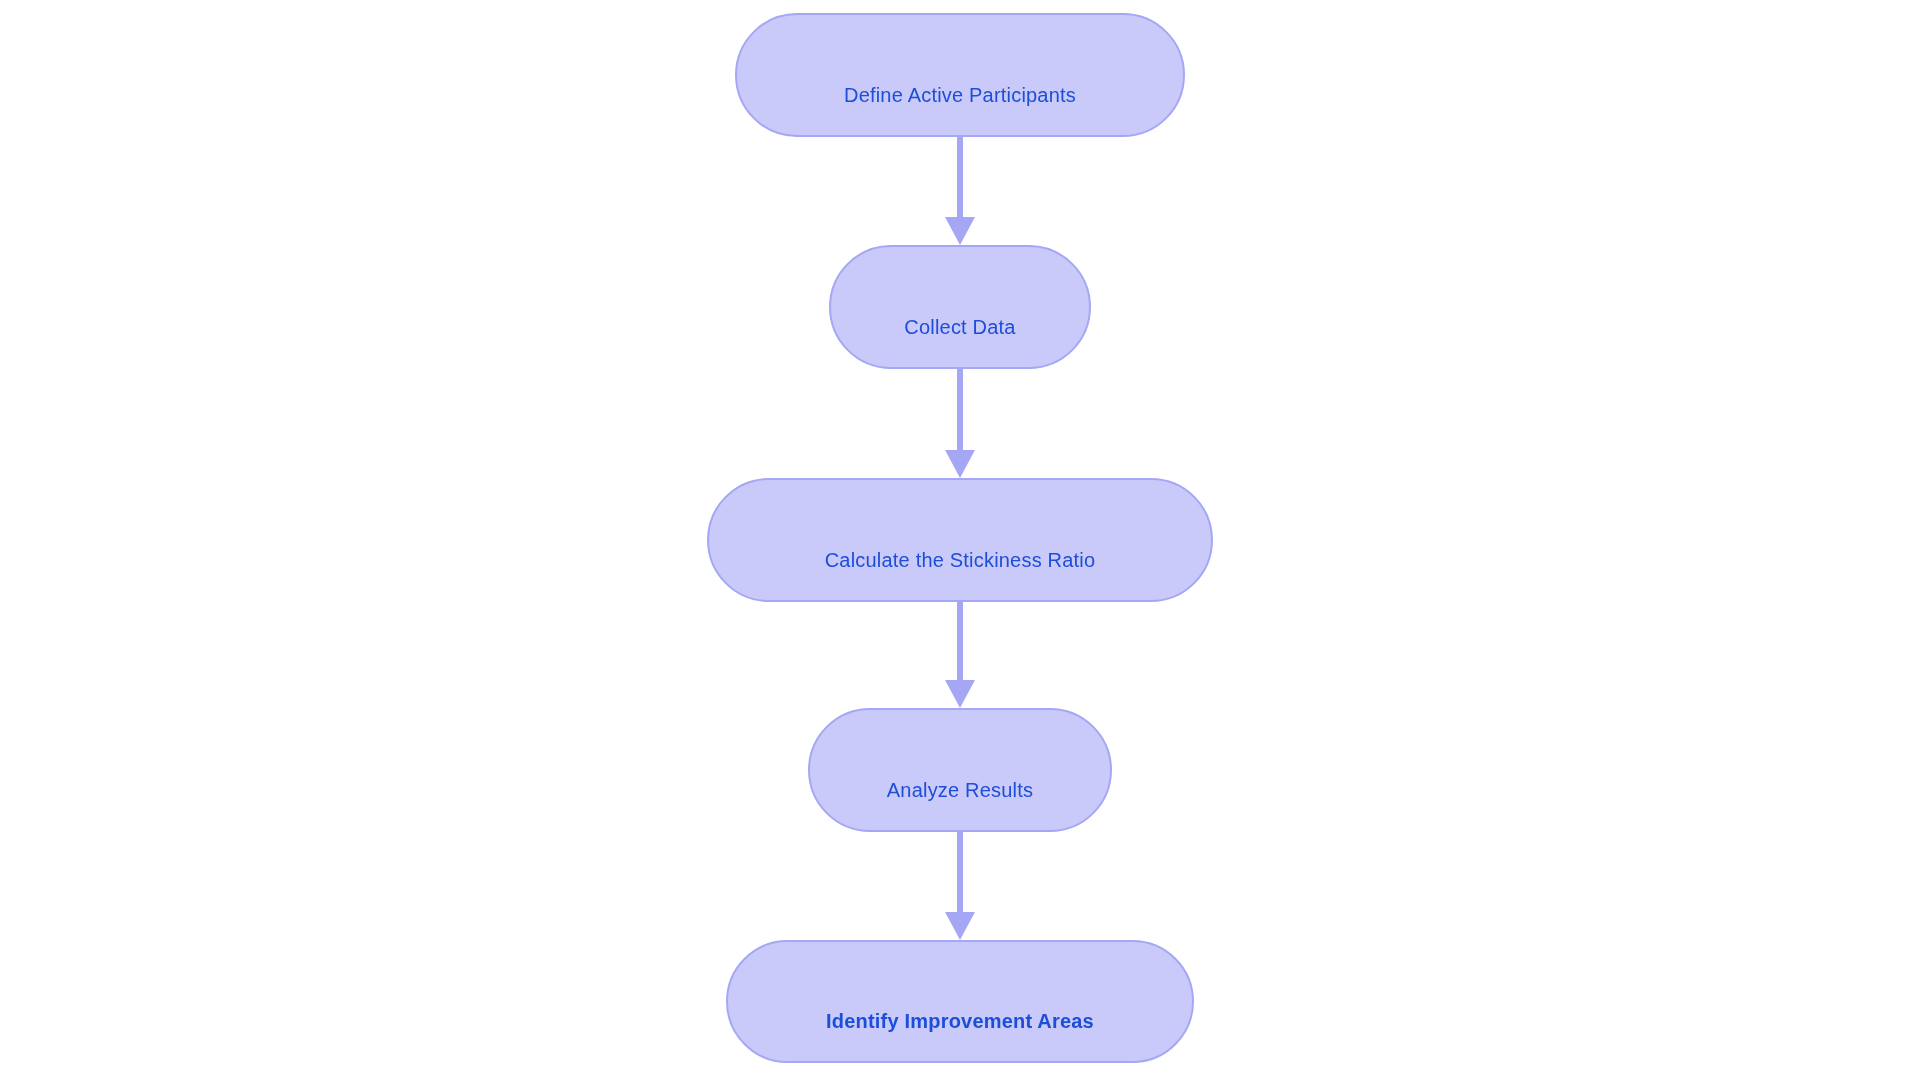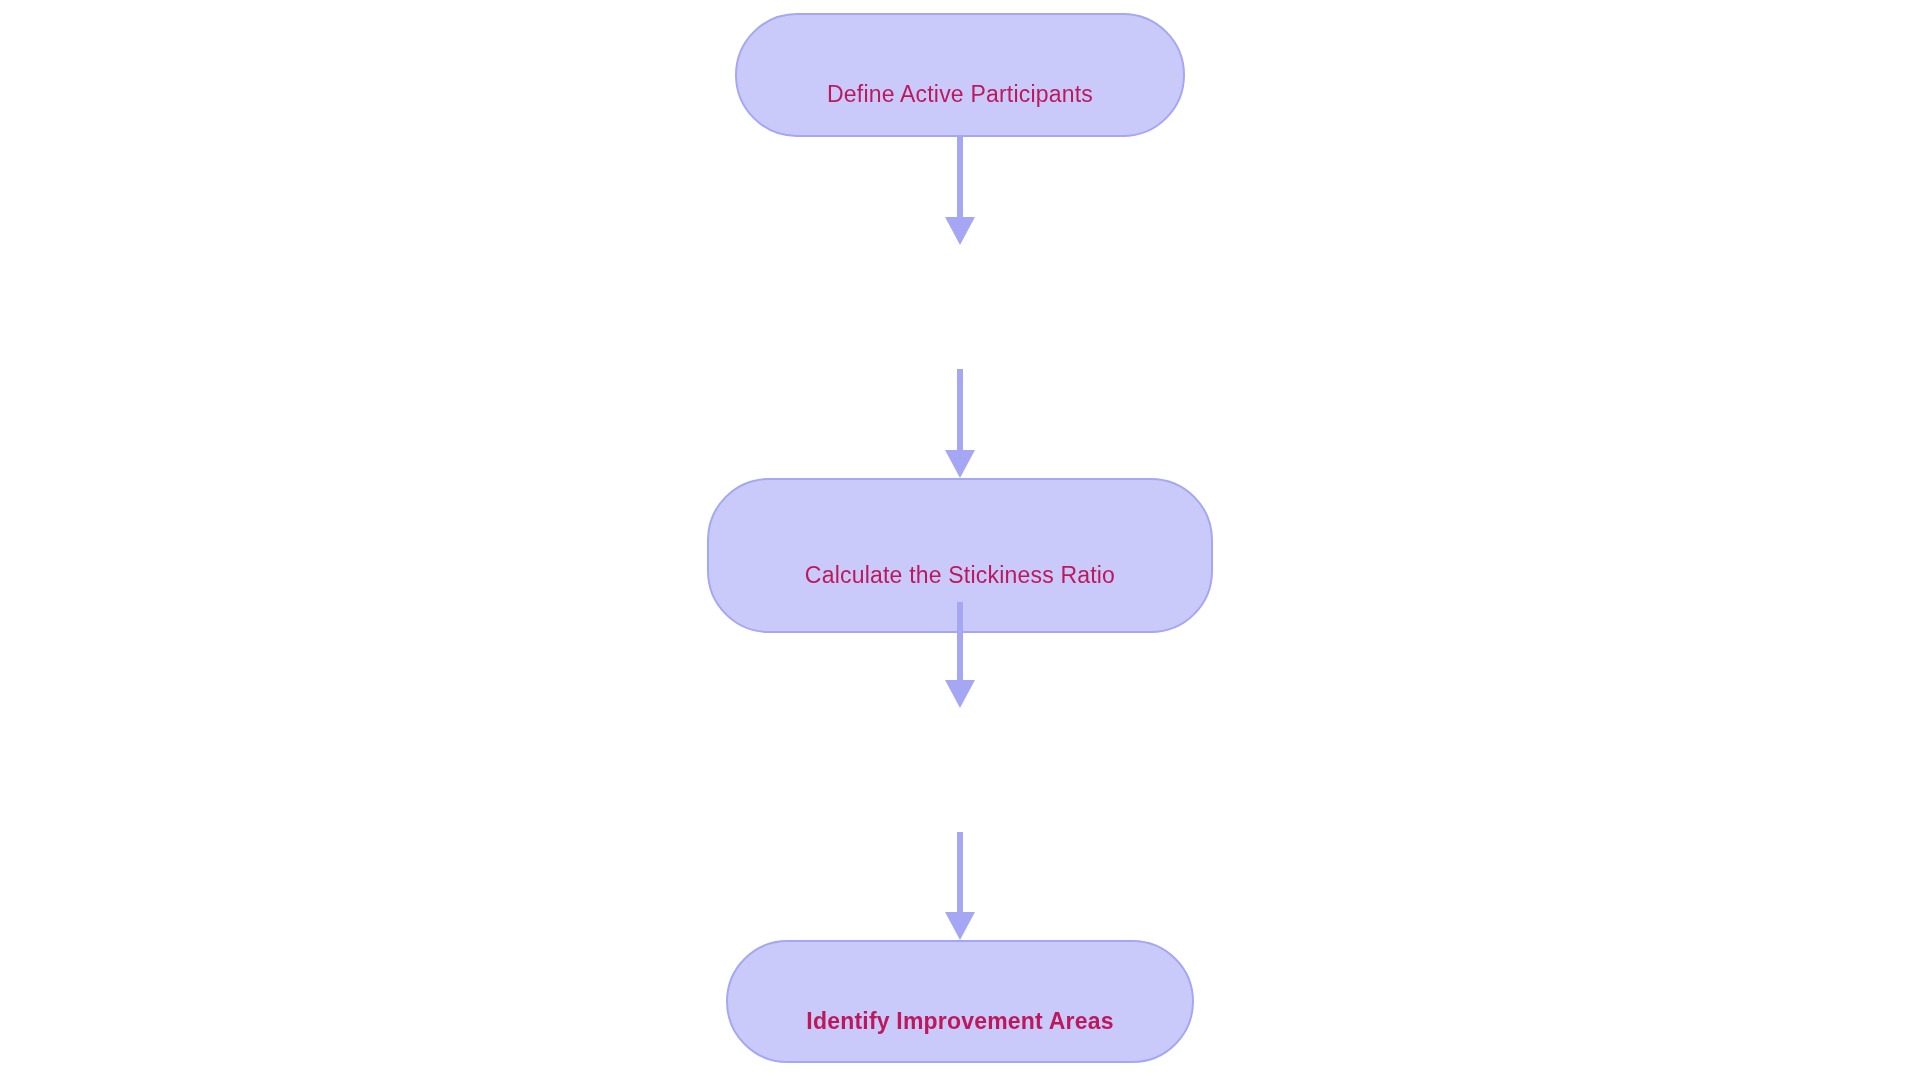--- a/index.html
+++ b/index.html
@@ -31,22 +31,22 @@
     border-radius: 62px;
     color: #2a2ae0;
     font-size: 30px;
     font-weight: 400;
     letter-spacing: 0.2px;
     white-space: nowrap;
     line-height: 1;
     user-select: none;
   }
   .node-label {
-    color: #be185d;
-    font-size: 23px;
+    color: #1d4ed8;
+    font-size: 20px;
     padding: 0 6px;
     pointer-events: none;
     margin-top: 39px;
   }
   .edge {
     position: absolute;
     left: 50%;
     transform: translateX(-50%);
     display: flex;
     flex-direction: column;
@@ -62,21 +62,21 @@
     width: 0;
     height: 0;
     border-left: 15px solid transparent;
     border-right: 15px solid transparent;
     border-top: 28px solid #a5a7f5;
     margin-top: -1px;
   }
   
   .node-1 { top: 13px;  width: 450px; height: 124px; }
   .node-2 { top: 245px; width: 262px; height: 124px; }
-  .node-3 { top: 478px; width: 506px; height: 155px; }
+  .node-3 { top: 478px; width: 506px; height: 124px; }
   .node-4 { top: 708px; width: 304px; height: 124px; }
   .node-5 { top: 940px; width: 468px; height: 123px; font-weight: bold; }
 
   .edge-1 { top: 137px; height: 108px; }
   .edge-2 { top: 369px; height: 109px; }
   .edge-3 { top: 602px; height: 106px; }
   .edge-4 { top: 832px; height: 108px; }
 </style>
 </head>
 <body>
@@ -85,35 +85,41 @@
 
   <div class="node node-1">
     <span class="node-label">Define Active Participants</span>
   </div>
 
   <div class="edge edge-1">
     <div class="edge-line"></div>
     <div class="edge-arrow"></div>
   </div>
 
+  <div class="node node-2">
+    <span class="node-label">Collect Data</span>
+  </div>
 
   <div class="edge edge-2">
     <div class="edge-line"></div>
     <div class="edge-arrow"></div>
   </div>
 
   <div class="node node-3">
     <span class="node-label">Calculate the Stickiness Ratio</span>
   </div>
 
   <div class="edge edge-3">
     <div class="edge-line"></div>
     <div class="edge-arrow"></div>
   </div>
 
+  <div class="node node-4">
+    <span class="node-label">Analyze Results</span>
+  </div>
 
   <div class="edge edge-4">
     <div class="edge-line"></div>
     <div class="edge-arrow"></div>
   </div>
 
   <div class="node node-5">
     <span class="node-label">Identify Improvement Areas</span>
   </div>
 

